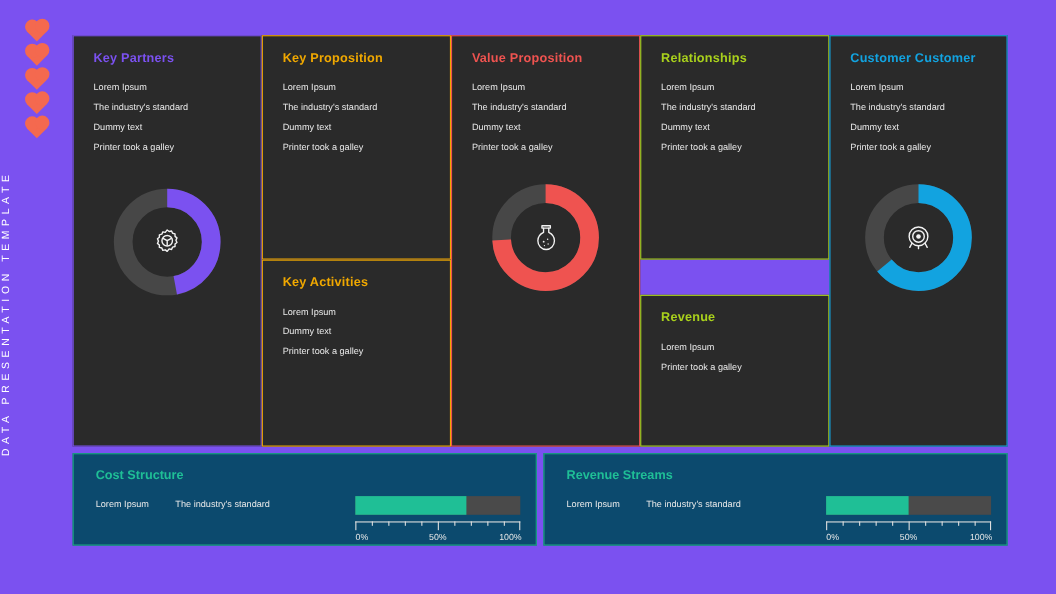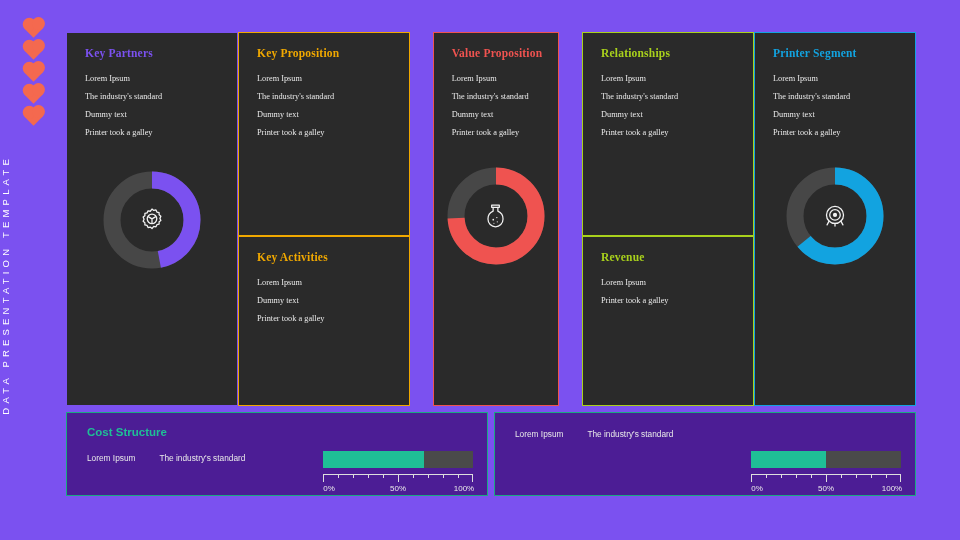--- a/index.html
+++ b/index.html
@@ -76,26 +76,25 @@
     position: absolute;
     left: 0; top: 0;
     width: 850px; height: 374px;
     display: flex;
   }
 
   .col {
     display: flex;
     flex-direction: column;
     height: 374px;
-    font-family: Liberation Serif, serif;
   }
   .col-1 { width: 172px; }
   .col-2 { width: 172px; }
-  .col-3 { width: 172px; align-items: center; }
-  .col-4 { width: 172px; }
+  .col-3 { width: 172px; }
+  .col-4 { width: 172px; gap: 32px; }
   .col-5 { width: 162px; }
 
   .panel {
     background: #2a2a2a;
     border: 1px solid #555;
     position: relative;
     overflow: hidden;
     padding: 14px 16px 10px 18px;
   }
   .panel.full { flex: 1 1 auto; }
@@ -139,21 +138,21 @@
 
   
   #grid-bottom {
     position: absolute;
     left: 0; top: 380px;
     width: 850px; height: 84px;
     display: flex;
     gap: 6px;
   }
   .bottom-panel {
-    background: #4c1d95;
+    background: #0c4a6e;
     border: 1px solid #1aa982;
     flex: 1 1 0;
     position: relative;
     padding: 13px 16px 16px 20px;
   }
   .bottom-title {
     font-size: 11.5px;
     font-weight: bold;
     color: #1fbf96;
     margin-bottom: 12px;
@@ -324,21 +323,21 @@
         <div class="panel-title" style="color:#a9d11c">Revenue</div>
         <ul class="panel-list">
           <li>Lorem Ipsum</li>
           <li>Printer took a galley</li>
         </ul>
       </div>
     </div>
 
     <div class="col col-5">
       <div class="panel full" style="border-color:#12a3e0">
-        <div class="panel-title" style="color:#12a3e0">Printer Segment</div>
+        <div class="panel-title" style="color:#12a3e0">Customer Customer</div>
         <ul class="panel-list">
           <li>Lorem Ipsum</li>
           <li>The industry's standard</li>
           <li>Dummy text</li>
           <li>Printer took a galley</li>
         </ul>
         <div class="donut-wrap" style="top:132px">
           <div class="donut">
             <svg width="102" height="102" viewBox="0 0 102 102">
               <circle cx="51" cy="51" r="40" fill="none" stroke="#474747" stroke-width="17"></circle>
@@ -387,20 +386,21 @@
         </div>
         <div class="axis-labels">
           <span style="left:4%">0%</span>
           <span style="left:50%">50%</span>
           <span style="left:94%">100%</span>
         </div>
       </div>
     </div>
 
     <div class="bottom-panel">
+      <div class="bottom-title">Revenue Streams</div>
       <div class="bottom-labels">
         <span>Lorem Ipsum</span>
         <span>The industry's standard</span>
       </div>
       <div class="meter-block">
         <div class="meter-track">
           <div class="meter-fill" id="fill-rev" style="width: 50%;"></div>
         </div>
         <div class="axis">
           <div class="baseline"></div>

